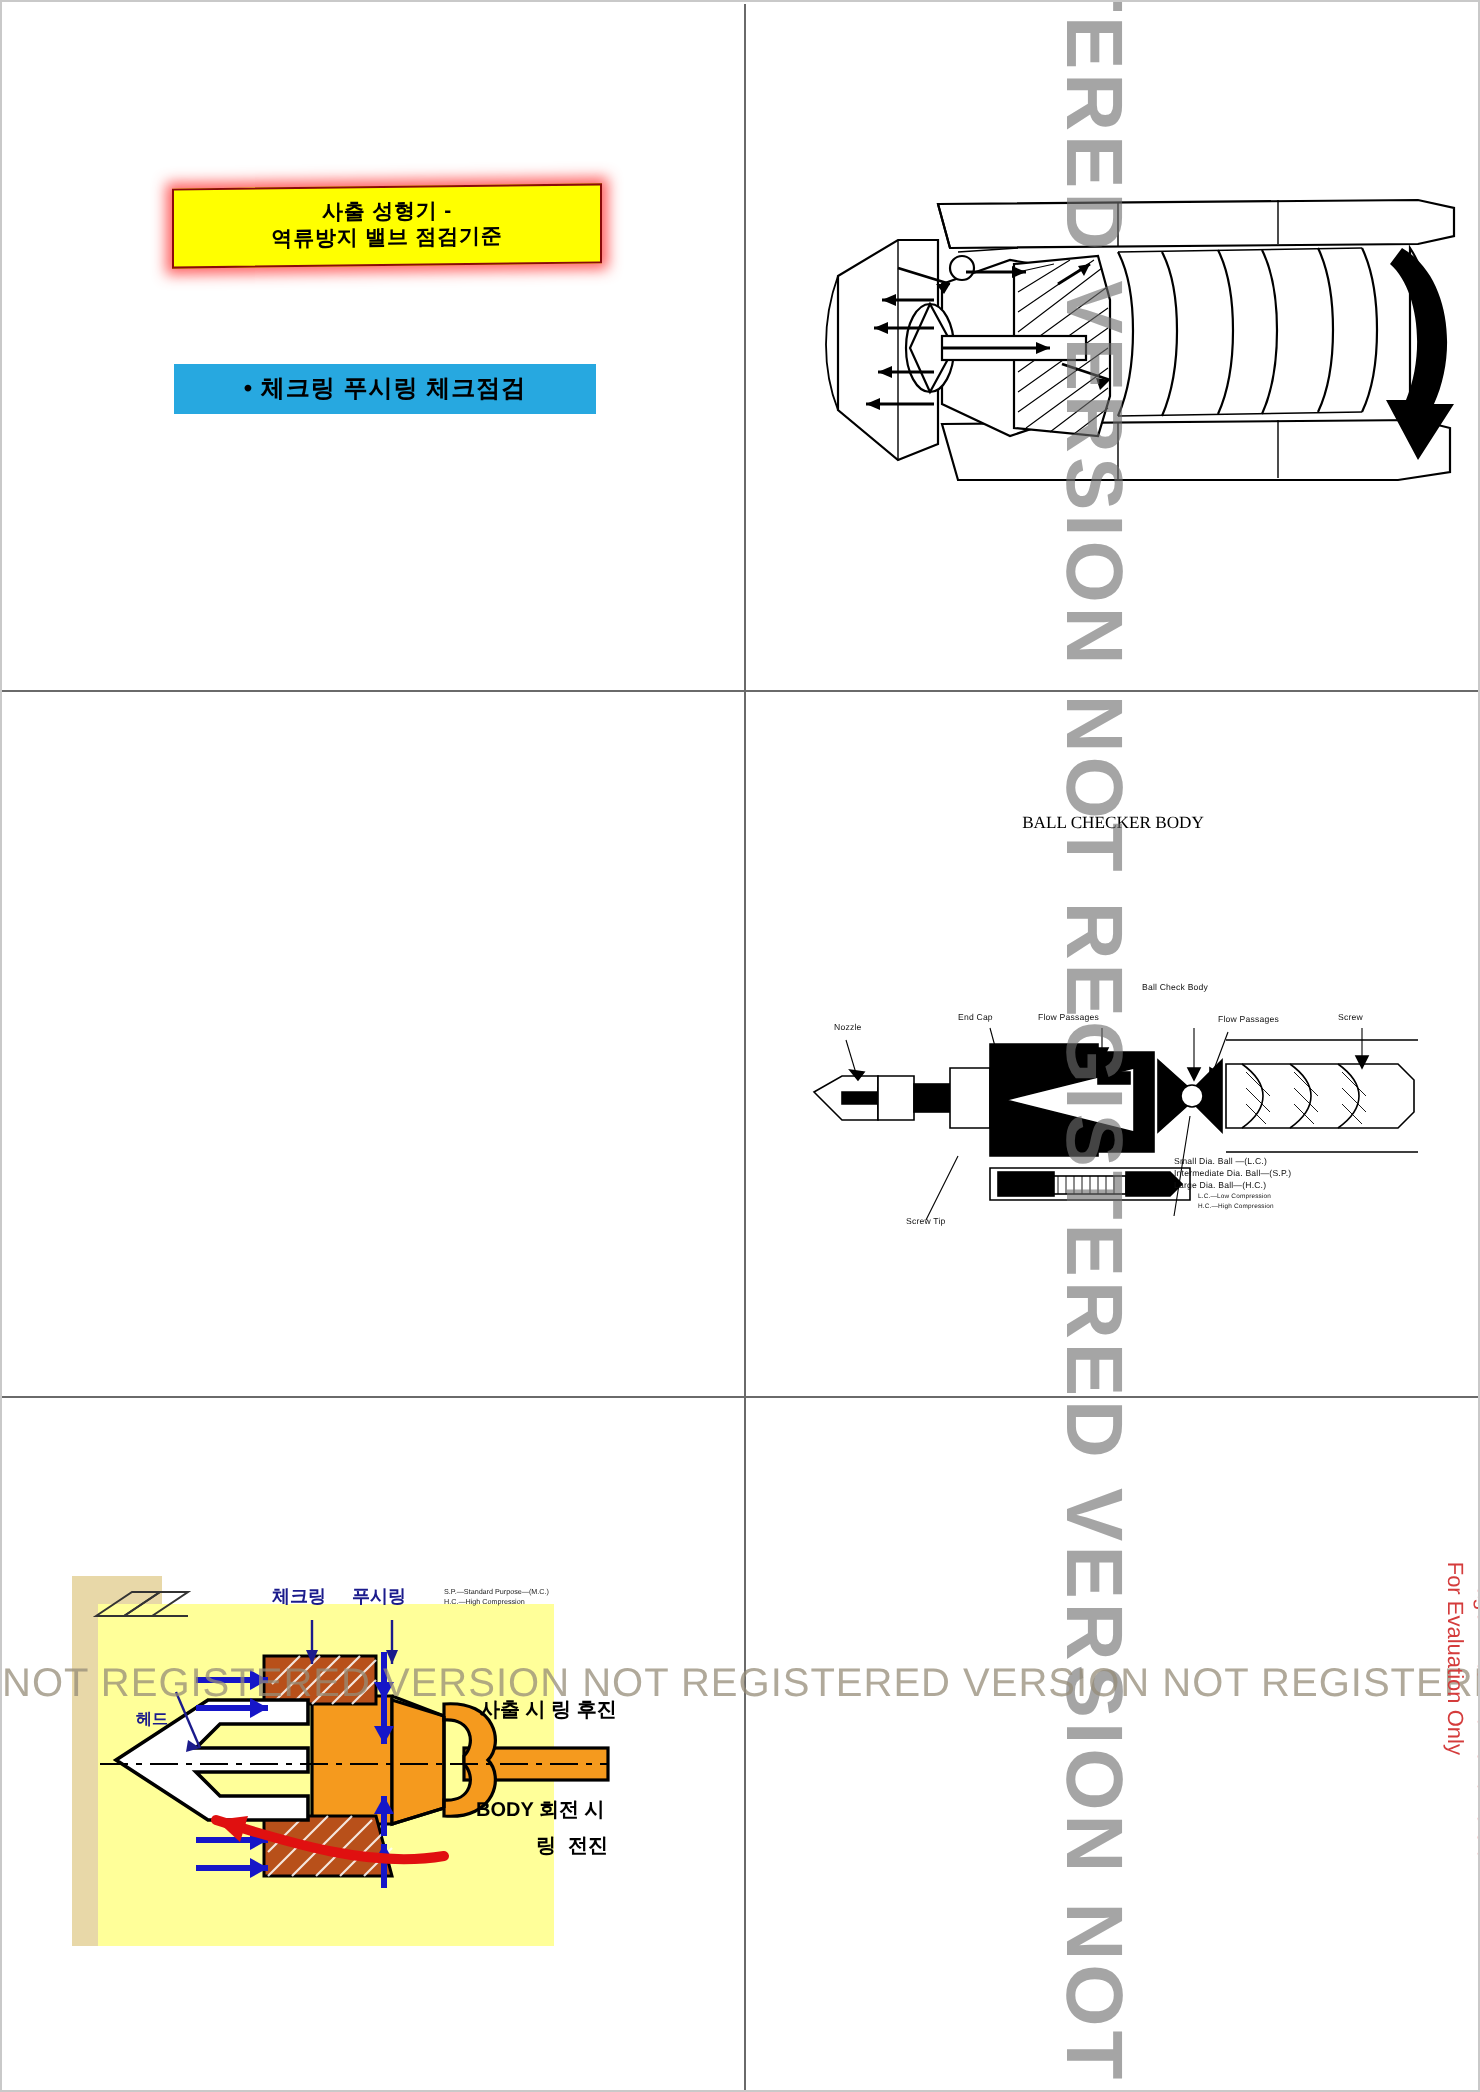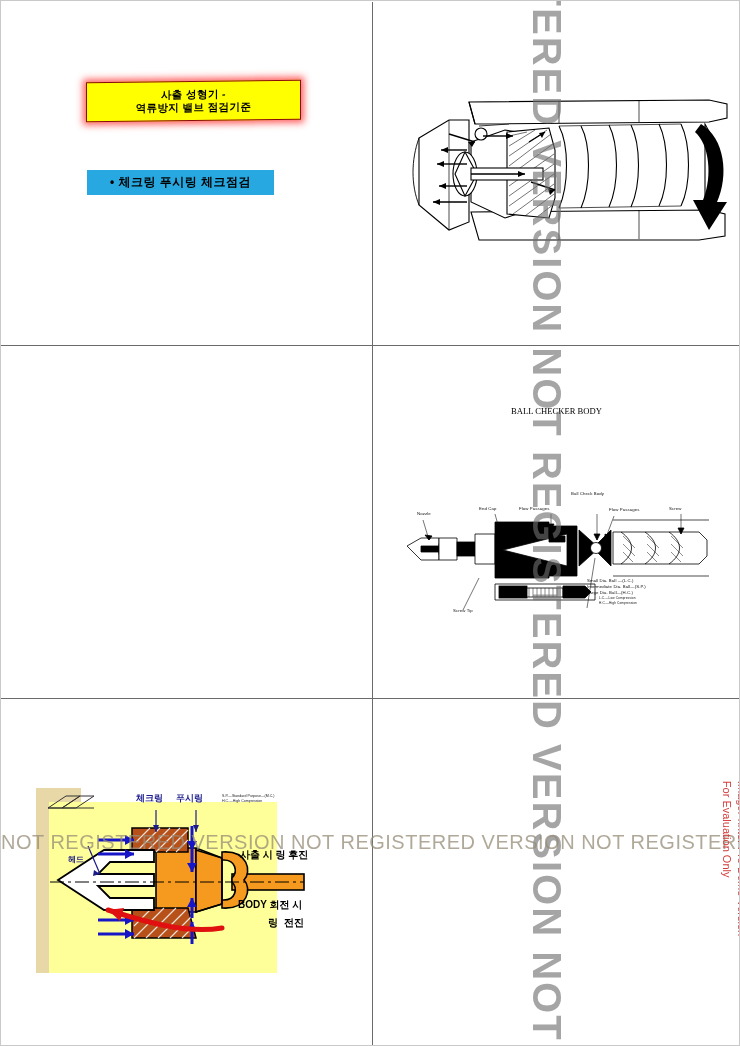--- a/index.html
+++ b/index.html
@@ -29,21 +29,21 @@
   }
   .hdiv {
     position: absolute;
     left: 0;
     height: 1px;
     background: #6a6a6a;
   }
 
   
   .panel { position: absolute; overflow: hidden; }
-  #panel-tl { left: 1px;   top: 0;   width: 370px; height: 343px; }
+  #panel-tl { left: 1px;   top: 12px;   width: 370px; height: 343px; }
   #panel-tr { left: 372px; top: 1px;   width: 367px; height: 343px; }
   #panel-ml { left: 1px;   top: 345px; width: 370px; height: 352px; }
   #panel-mr { left: 372px; top: 345px; width: 367px; height: 352px; }
   #panel-bl { left: 1px;   top: 698px; width: 370px; height: 347px; }
   #panel-br { left: 372px; top: 698px; width: 367px; height: 347px; }
 
   
   .title-card {
     position: absolute;
     left: 84px;
@@ -70,21 +70,21 @@
   .blue-bar {
     position: absolute;
     background: #27a8e0;
     color: #000;
     display: flex;
     align-items: center;
     font-weight: bold;
     white-space: nowrap;
   }
   #bar-tl {
-    left: 85px; top: 169px; width: 187px; height: 25px;
+    left: 85px; top: 169px; width: 211px; height: 25px;
     justify-content: center;
     font-size: 12px;
     letter-spacing: 0.5px;
   }
 
   
   #bc-heading {
     position: absolute;
     left: 372px;
     top: 404px;

